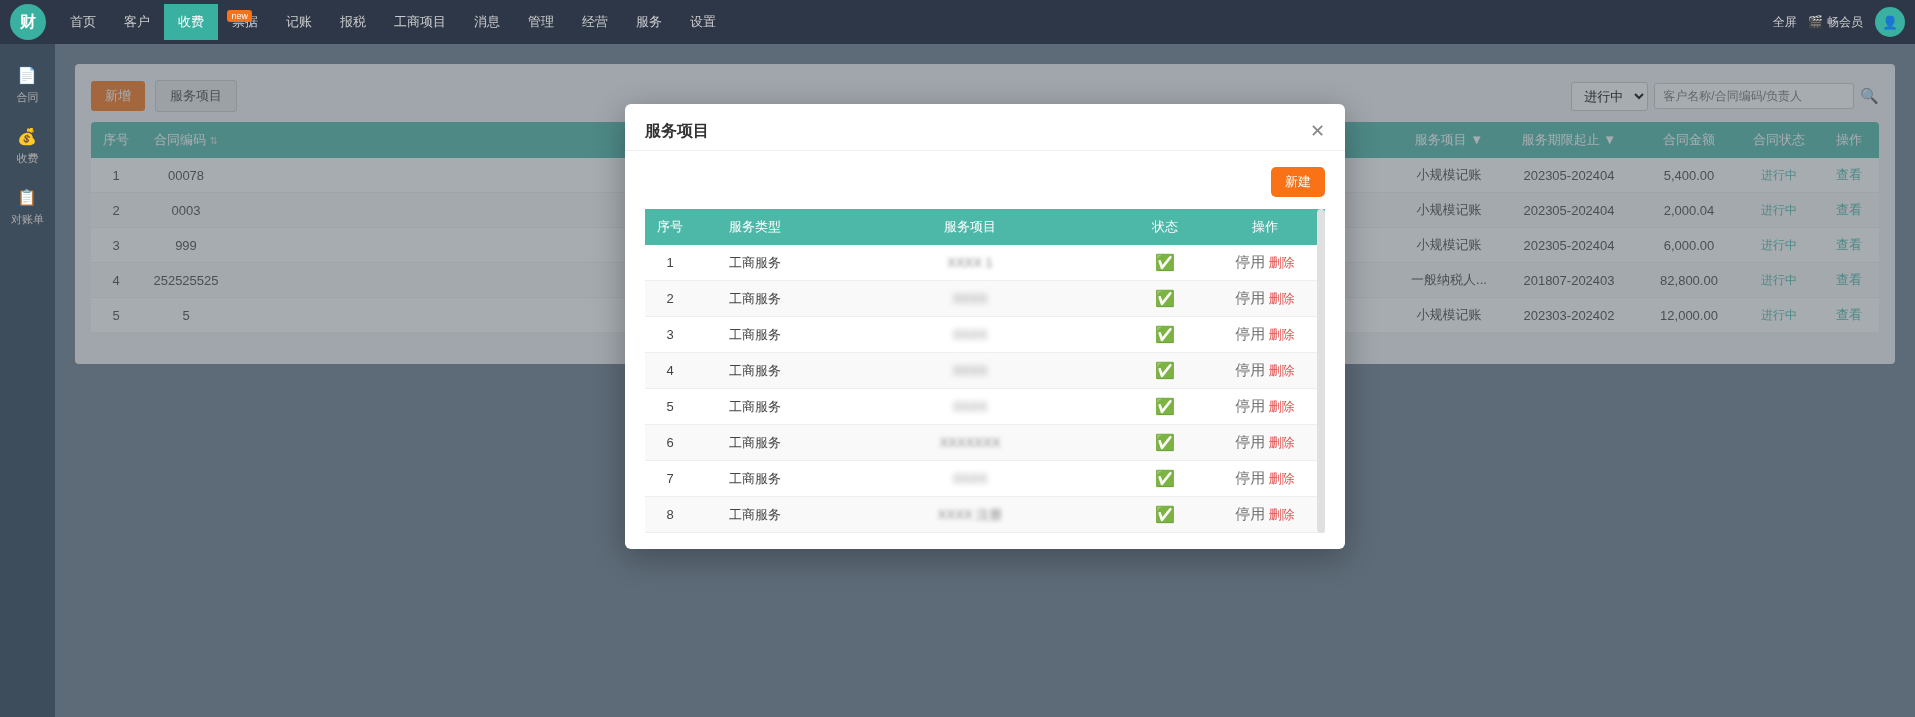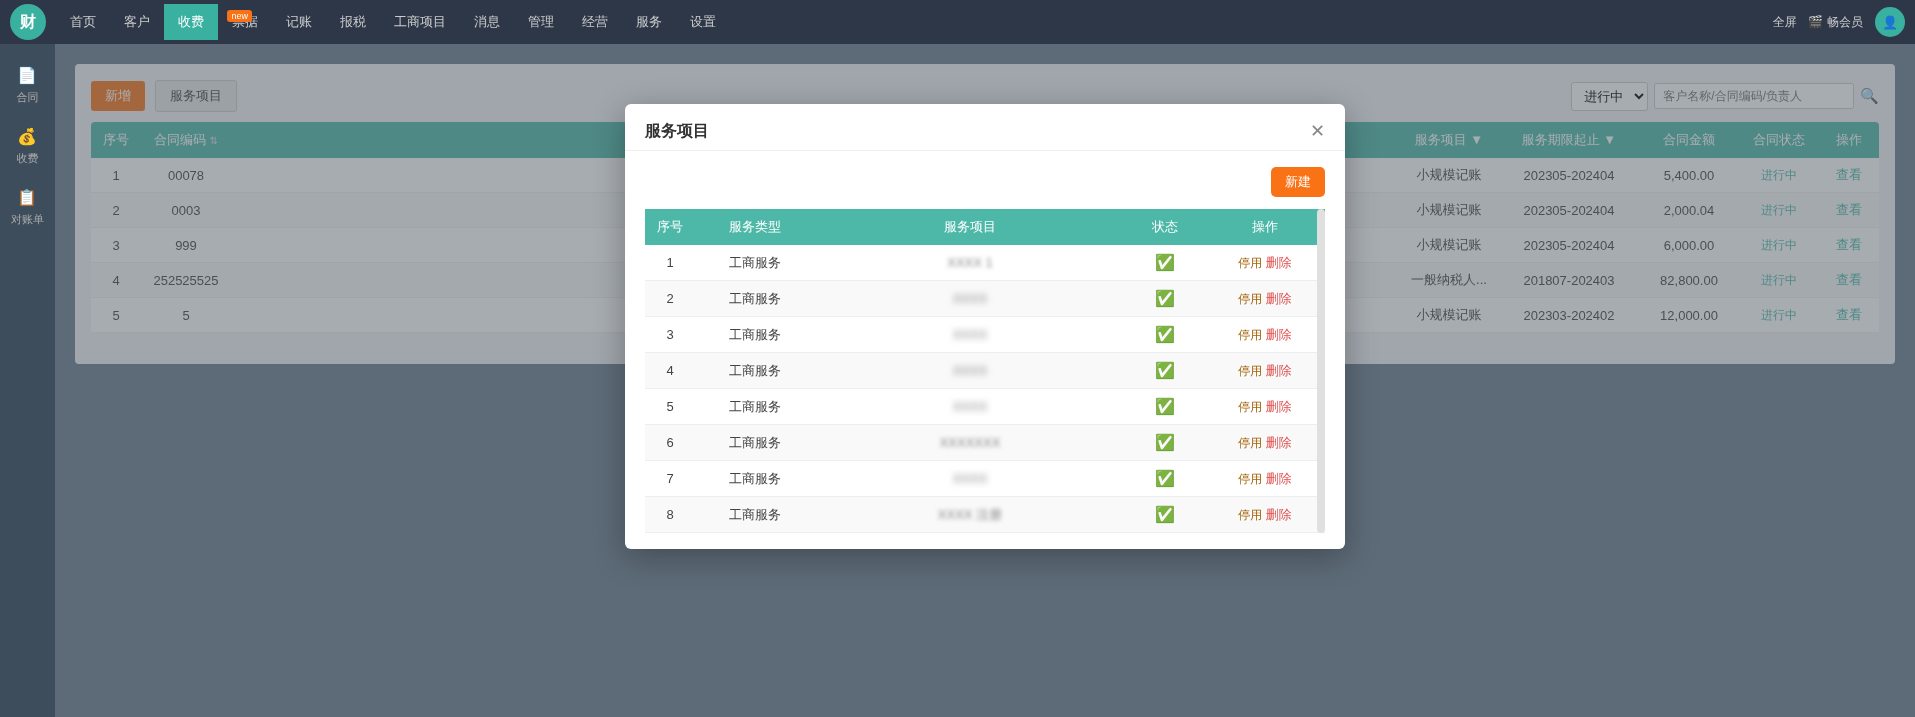--- a/index.html
+++ b/index.html
@@ -199,22 +199,22 @@
     }
     .modal-table tbody tr { border-bottom: 1px solid #eee; }
     .modal-table tbody tr:nth-child(even) { background: #f9f9f9; }
     .modal-table tbody td {
       padding: 8px 12px; text-align: center; font-size: 13px; color: #444;
     }
     .check-icon {
       color: #4db8a8; font-size: 16px;
     }
     .btn-stop {
-      color: #a16207; background: none; border: none;
-      cursor: pointer; font-size: 12px; 
+      color: #737373; background: none; border: none;
+      cursor: pointer; font-size: 15px; 
     }
     .btn-delete {
       color: #e05050; background: none; border: none;
       cursor: pointer; font-size: 13px;
     }
 
     
     .col-seq { width: 40px; }
     .col-contract { width: 90px; }
     .col-service-type { width: 100px; }

